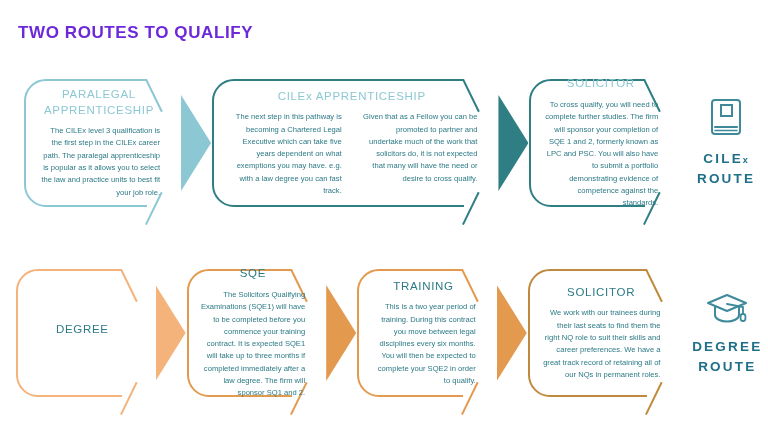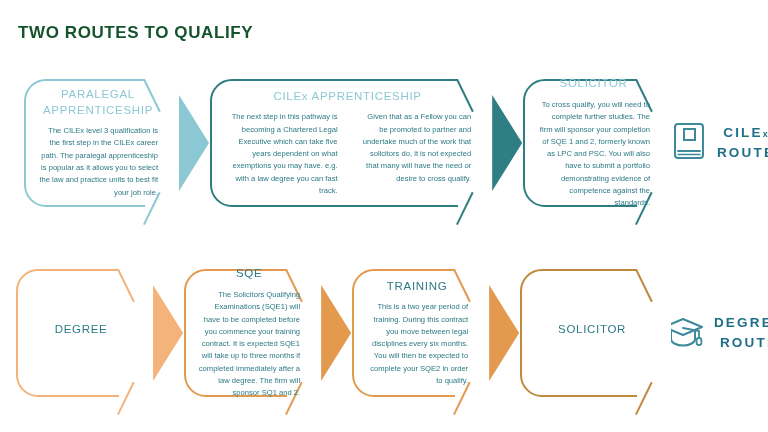--- a/index.html
+++ b/index.html
@@ -12,21 +12,21 @@
   }
 
   
   #page-title {
     position: absolute;
     left: 18px;
     top: 23px;
     font-size: 17px;
     font-weight: bold;
     letter-spacing: 0.6px;
-    color: #14532d;
+    color: #6d28d9;
   }
 
   
   .route-row {
     position: absolute;
     left: 0;
     width: 768px;
     height: 150px;
     display: flex;
     align-items: center;
@@ -96,21 +96,21 @@
     flex: 0 0 30px;
     background: var(--ac);
     clip-path: polygon(0 0, 100% 50%, 0 100%);
     margin: 0 1px;
   }
 
   
   .route-end {
     width: 92px;
     display: flex;
-    flex-direction: row;
+    flex-direction: column;
     align-items: center;
     justify-content: center;
     gap: 8px;
     margin-left: 6px;
   }
   .route-end .label {
     font-size: 13.5px;
     font-weight: bold;
     letter-spacing: 2.2px;
     color: #1E6F87;
@@ -218,20 +218,21 @@
     </div>
   </div>
 
   <div class="arrow c-orange"></div>
 
   <div class="chev-box c-bronze" style="width:168px;">
     <div class="frame"></div>
     <div class="notch"></div>
     <div class="inner">
       <div class="box-title t-dark">SOLICITOR</div>
+      <div class="box-body">We work with our trainees during their last seats to find them the right NQ role to suit their skills and career preferences. We have a great track record of retaining all of our NQs in permanent roles.</div>
     </div>
   </div>
 
   <div class="route-end">
     <span class="route-icon">
       <svg width="46" height="40" viewBox="0 0 46 40">
         <path d="M23 6 L42 14 L23 22 L4 14 Z" fill="none" stroke="#3E8A9B" stroke-width="2" stroke-linejoin="round"></path>
         <path d="M11 17.5 V26 C11 30 17 32.5 23 32.5 C29 32.5 35 30 35 26 V17.5" fill="none" stroke="#3E8A9B" stroke-width="2" stroke-linecap="round"></path>
         <path d="M23 15 L39 18 V25" fill="none" stroke="#3E8A9B" stroke-width="1.8" stroke-linecap="round"></path>
         <rect x="36.6" y="25" width="4.8" height="7" rx="2.2" fill="none" stroke="#3E8A9B" stroke-width="1.8"></rect>

